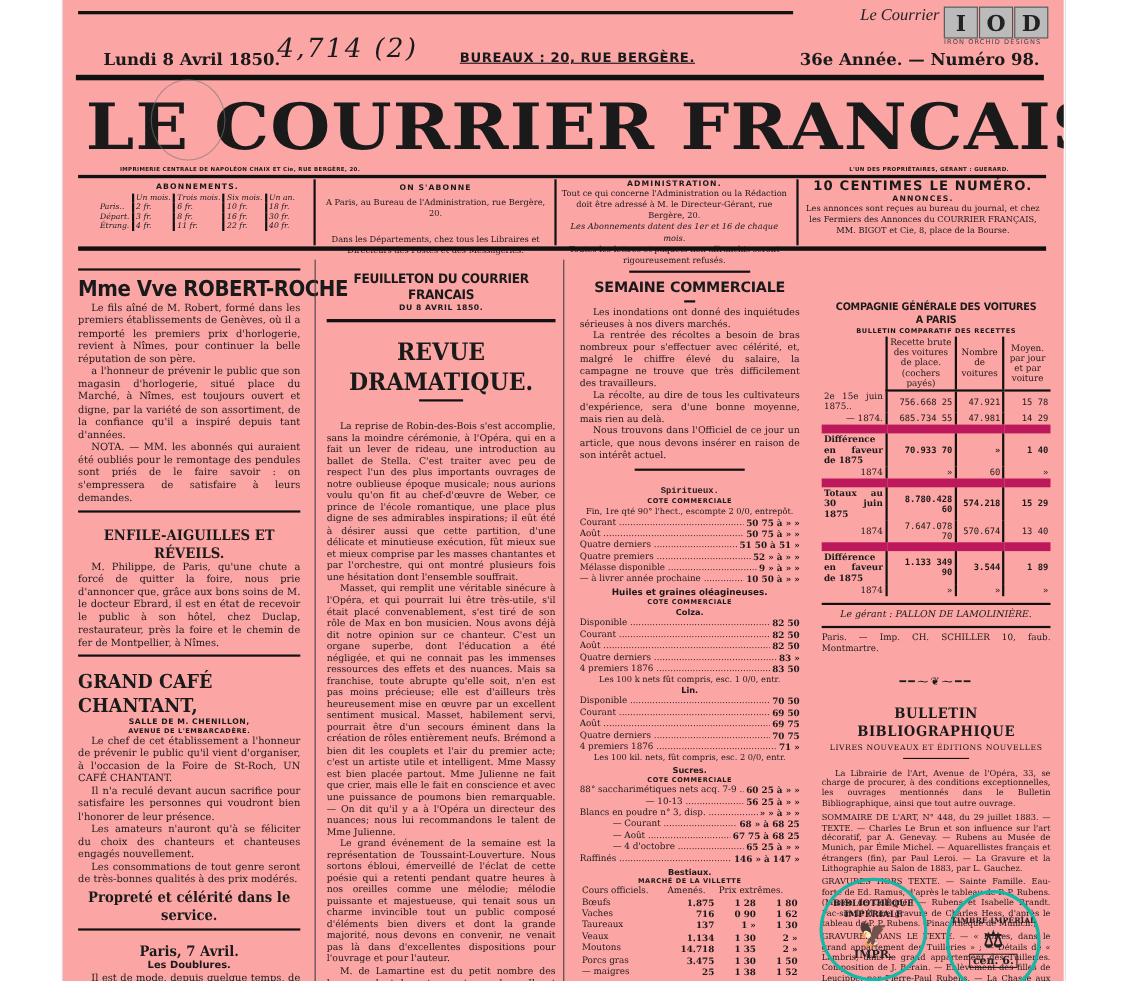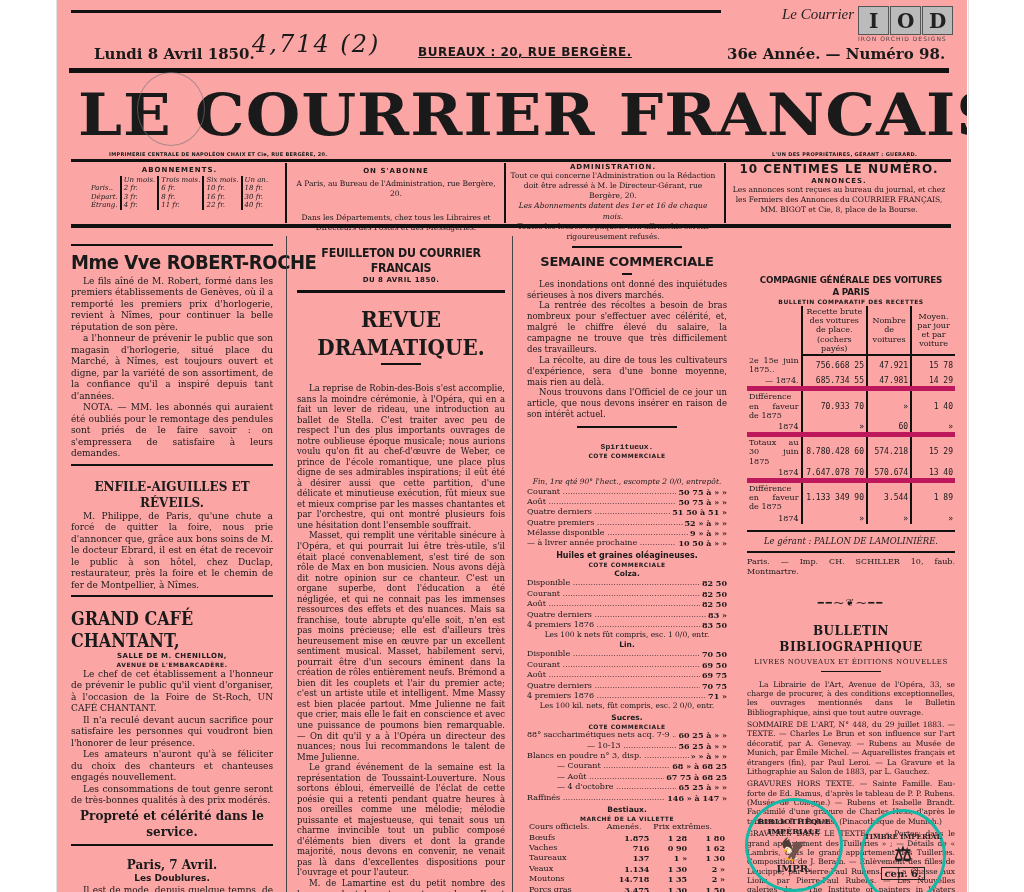--- a/index.html
+++ b/index.html
@@ -46,21 +46,21 @@
   .market-row .val { white-space:nowrap; font-weight:bold; padding-left:2px; }
 
   .livestock { font-size:8px; border-collapse:collapse; width:100%; }
   .livestock td, .livestock th { padding:0 2px; line-height:1.3; font-weight:normal; }
   .livestock td.n { text-align:right; font-weight:bold; }
 
   .voit { font-size:8px; border-collapse:collapse; width:100%; }
   .voit td, .voit th { padding:1px 2px; line-height:1.15; font-weight:normal; }
   .voit th { font-size:8px; text-align:center; border-left:2px solid #111; border-bottom:2px solid #111; }
   .voit td.n { text-align:right; border-left:2px solid #111; font-family:"DejaVu Sans Mono", monospace; font-size:8px; }
-  .voit tr.grp td { border-top:5px solid #be185d; }
+  .voit tr.grp td { border-top:8px solid #be185d;font-weight:bold; }
 
   .stamp { position:absolute; border:3px solid #14b8a6; border-radius:50%; display:flex; align-items:center; justify-content:center; font-family:"DejaVu Serif", serif; font-weight:bold; text-align:center; color:#222; }
 </style>
 </head>
 <body>
 
 <div class="gutter-l"></div>
 <div class="gutter-r"></div>
 
 <div class="page">
@@ -202,21 +202,21 @@
     <div class="h-sans" style="font-size:13px; letter-spacing:-0.2px;">SEMAINE COMMERCIALE</div>
     <div style="width:10px; margin:2px auto 4px; border-top:2px solid #111;"></div>
     <p>Les inondations ont donné des inquiétudes sérieuses à nos divers marchés.</p>
     <p>La rentrée des récoltes a besoin de bras nombreux pour s'effectuer avec célérité, et, malgré le chiffre élevé du salaire, la campagne ne trouve que très difficilement des travailleurs.</p>
     <p>La récolte, au dire de tous les cultivateurs d'expérience, sera d'une bonne moyenne, mais rien au delà.</p>
     <p>Nous trouvons dans l'Officiel de ce jour un article, que nous devons insérer en raison de son intérêt actuel.</p>
     <div style="width:100px; margin:6px auto 14px; border-top:2px solid #111;"></div>
 
     <div class="h-sans" style="font-size:8px;font-family:Liberation Mono, monospace;">Spiritueux.</div>
     <div class="caps-small" style="font-size:6px;">COTE COMMERCIALE</div>
-    <div style="font-size:7.5px; font-style:italic; text-align:center;margin-top:17px;">Fin, 1re qté 90° l'hect., escompte 2 0/0, entrepôt.</div>
+    <div style="font-size:7.5px; text-align:center;">Fin, 1re qté 90° l'hect., escompte 2 0/0, entrepôt.</div>
     <div class="market-row">
         <span class="lbl">Courant</span>
         <span class="val">50 75 à » »</span>
       </div>
     <div class="market-row">
         <span class="lbl">Août</span>
         <span class="val">50 75 à » »</span>
       </div>
     <div class="market-row">
         <span class="lbl">Quatre derniers</span>

